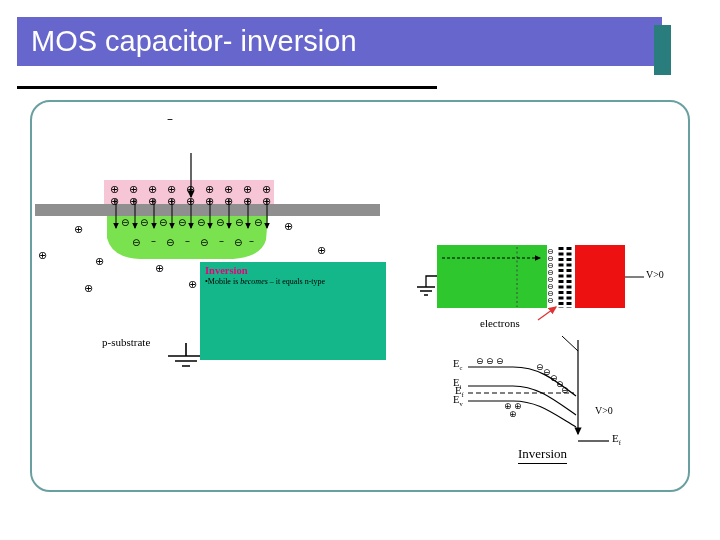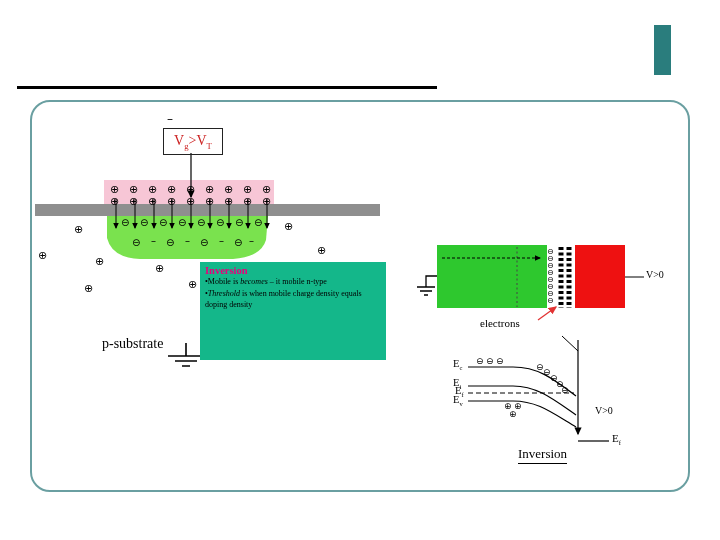--- a/index.html
+++ b/index.html
@@ -19,20 +19,23 @@
   #infobox-title{font-family:"Liberation Serif",serif;font-size:10.5px;font-weight:bold;margin:0 0 1px 0;}
   .bullet{font-family:"Liberation Serif",serif;font-size:8px;line-height:1.3;color:#000;margin:0 0 2px 0;}
   .lbl{position:absolute;white-space:nowrap;}
   #caption-inversion{border-bottom:1px solid #000;padding-bottom:1px;}
 </style>
 </head>
 <body>
 
 <div id="slide">
 
+  <div id="title-bar" class="abs" style="background: rgb(102, 102, 204);">
+    <div id="title-text">MOS capacitor- inversion</div>
+  </div>
   <div id="title-accent" class="abs" style="background: rgb(42, 125, 125);"></div>
   <div id="title-underline" class="abs" style="background: rgb(0, 0, 0);"></div>
 
   <div id="content-frame" class="abs" style="border-color: rgb(106, 159, 161);"></div>
 
   <svg class="abs" style="left:0;top:0" width="720" height="540" viewBox="0 0 720 540">
     <defs>
       <marker id="arrB" markerWidth="8" markerHeight="8" refX="5.5" refY="3" orient="auto">
         <path d="M0,0 L6.5,3 L0,6 Z" fill="#000"></path>
       </marker>
@@ -137,29 +140,25 @@
       <span class="sym" style="left: 543px; top: 368px; font-size: 9px;">⊖</span>
       <span class="sym" style="left: 550px; top: 374px; font-size: 9px;">⊖</span>
       <span class="sym" style="left: 556px; top: 380px; font-size: 9px;">⊖</span>
       <span class="sym" style="left: 561px; top: 386px; font-size: 9px;">⊖</span>
       <span class="sym" style="left: 504px; top: 402px; font-size: 9px;">⊕</span>
       <span class="sym" style="left: 514px; top: 402px; font-size: 9px;">⊕</span>
       <span class="sym" style="left: 509px; top: 410px; font-size: 9px;">⊕</span>
     </div>
 
   <span class="sym" style="left:167px;top:113px;font-size:12px;">–</span>
-  <div id="vg-box" class="abs" style="color: rgb(204, 34, 34);">
-    <span>V</span><sub>g</sub><span>&gt;</span><span>V</span><sub>T</sub>
-  </div>
-  <div class="lbl serif" style="left:102px;top:336px;font-size:14px;">p-substrate</div>
+  <div class="lbl serif" style="left:102px;top:336px;font-size:11px;">p-substrate</div>
 
   <div id="infobox" class="abs" style="background: rgb(20, 183, 138);">
     <p id="infobox-title" style="color: rgb(232, 0, 125);">Inversion</p>
-    <p class="bullet"><span>•Mobile is </span><em>becomes</em><span> – it mobile n-type</span></p>
-    <p class="bullet"><span>•</span><em>Threshold</em><span> is when mobile charge density equals doping density</span></p>
+    <p class="bullet"><span>•Mobile is </span><em>becomes</em><span> – it equals n-type</span></p>
   </div>
 
   <div class="lbl serif" style="left:646px;top:269px;font-size:10px;">V&gt;0</div>
   <div class="lbl serif" style="left:480px;top:317px;font-size:11px;">electrons</div>
 
   <div class="lbl serif" style="left:453px;top:358px;font-size:10.5px;"><span>E</span><sub>c</sub></div>
   <div class="lbl serif" style="left:453px;top:377px;font-size:10.5px;"><span>E</span><sub>i</sub></div>
   <div class="lbl serif" style="left:455px;top:385px;font-size:10.5px;"><span>E</span><sub>f</sub></div>
   <div class="lbl serif" style="left:453px;top:394px;font-size:10.5px;"><span>E</span><sub>v</sub></div>
   <div class="lbl serif" style="left:595px;top:405px;font-size:10px;">V&gt;0</div>

